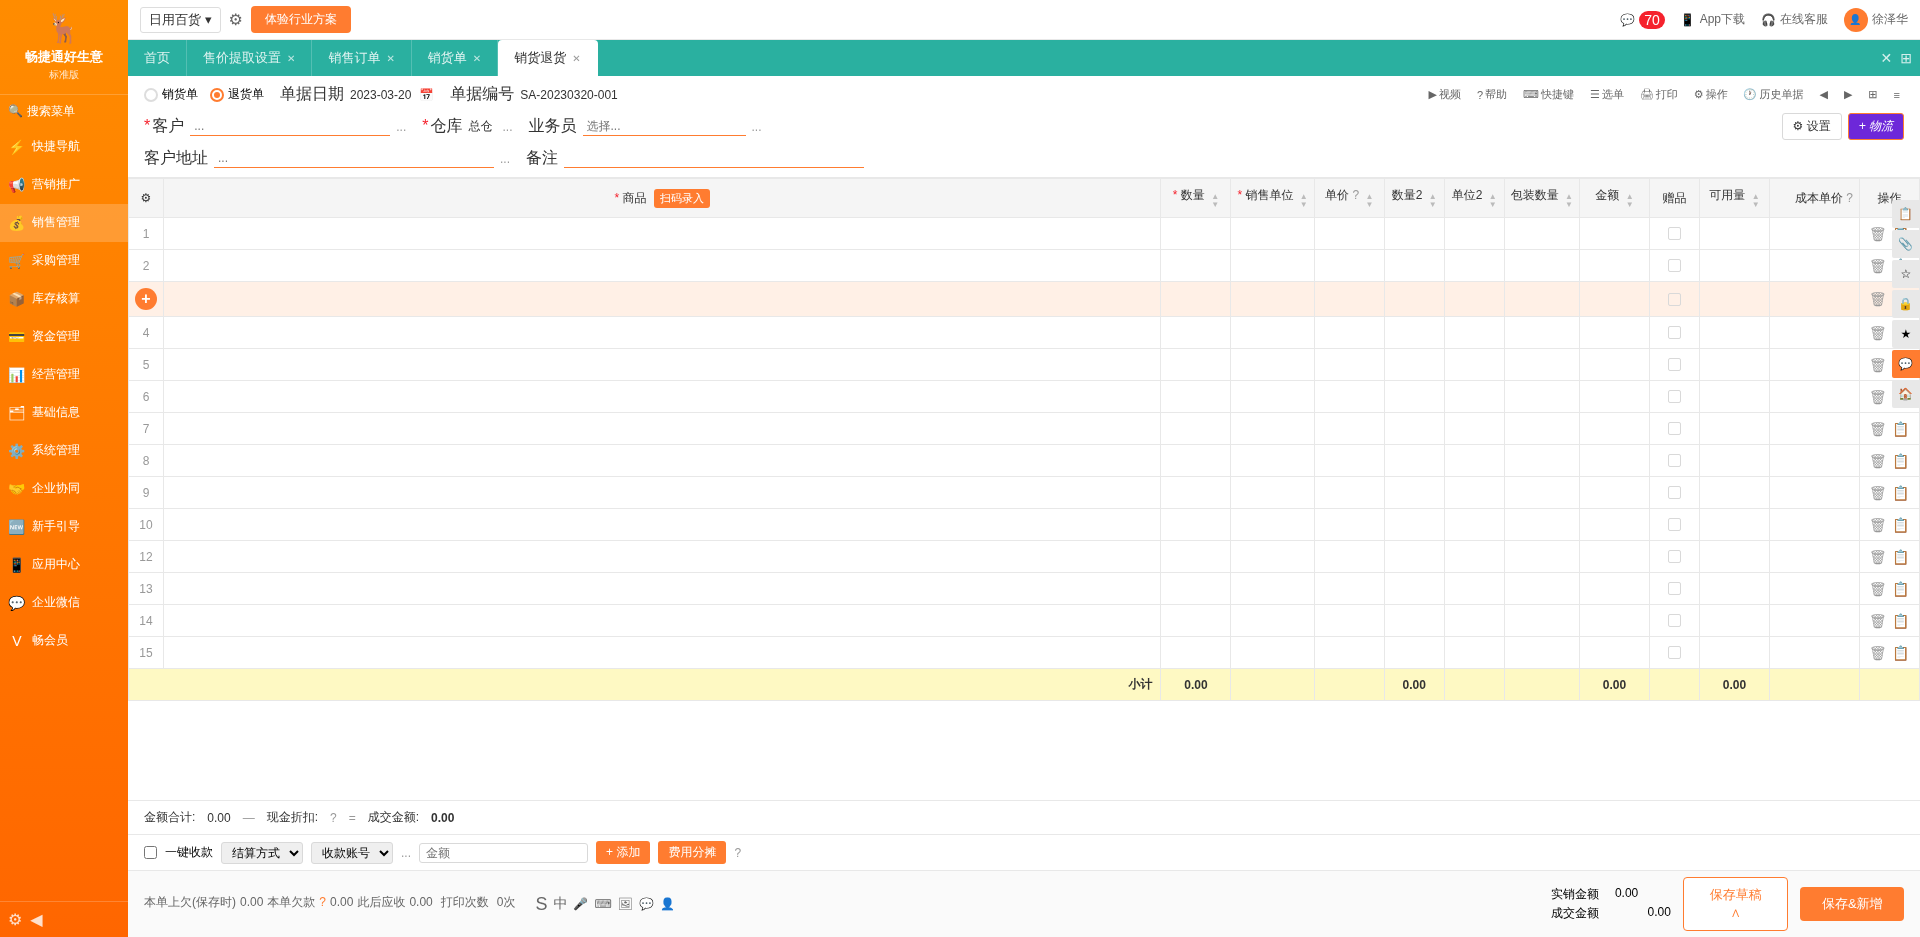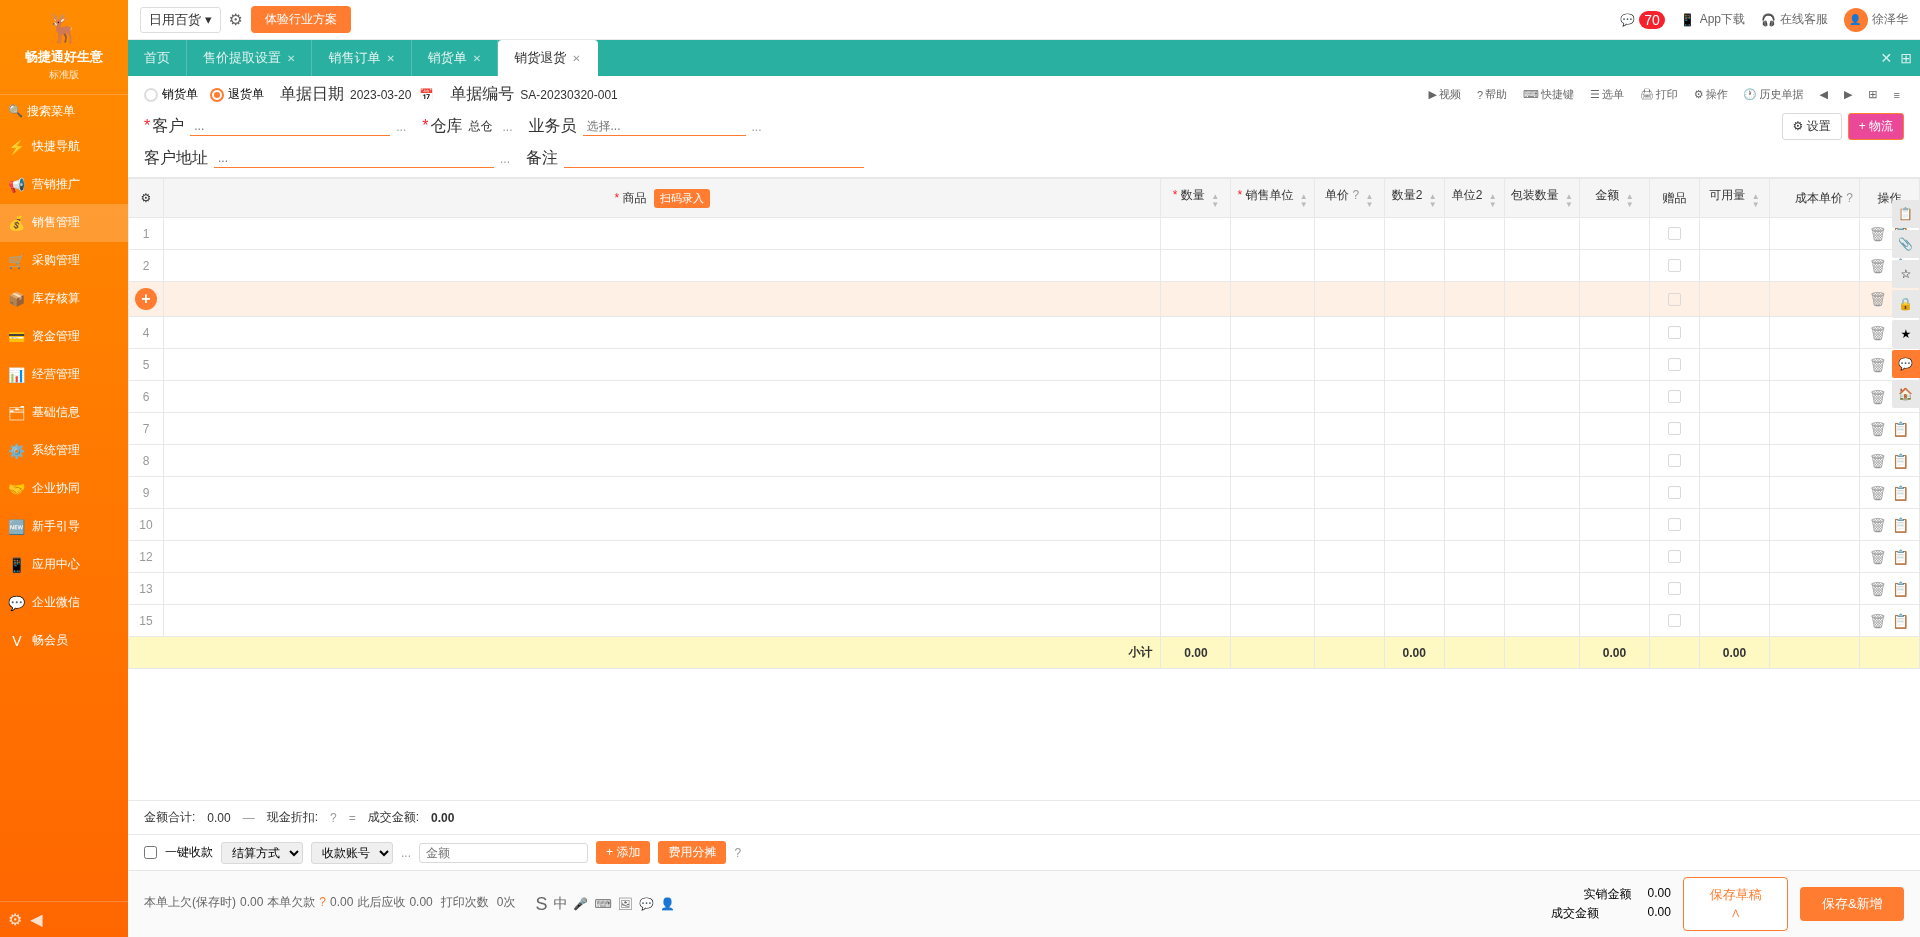--- a/index.html
+++ b/index.html
@@ -46,21 +46,21 @@
     .radio-item { display: flex; align-items: center; gap: 4px; cursor: pointer; font-size: 12px; }
     .radio-dot { width: 14px; height: 14px; border-radius: 50%; border: 2px solid #ddd; display: flex; align-items: center; justify-content: center; }
     .radio-dot.active { border-color: #ff7c30; }
     .radio-dot.active::after { content: ''; width: 6px; height: 6px; border-radius: 50%; background: #ff7c30; }
     .form-field { display: flex; align-items: center; gap: 6px; }
     .form-label { color: #333; font-size: 16px; white-space: nowrap; }
     .form-label.required::before { content: '*'; color: #f5222d; margin-right: 2px; }
     .form-value { color: #333; font-size: 12px; }
     .form-input { border: none; border-bottom: 1px solid #ff7c30; padding: 2px 4px; font-size: 12px; color: #333; outline: none; min-width: 120px; background: transparent; }
     .action-btn { padding: 4px 10px; border-radius: 3px; cursor: pointer; font-size: 12px; border: 1px solid #d9d9d9; background: white; color: #333; }
-    .action-btn.primary { background: #ec4899; color: white; border-color: #ff7c30; }
+    .action-btn.primary { background: #6d28d9; color: white; border-color: #ff7c30; font-style: italic; }
     
     
     .table-container { flex: 1; overflow: auto; background: white; }
     .data-table { width: 100%; border-collapse: collapse; font-size: 12px; }
     .data-table th { background: #f5f5f5; padding: 8px 6px; text-align: center; border: 1px solid #e8e8e8; white-space: nowrap; color: #333; font-weight: normal; position: sticky; top: 0; z-index: 10; }
     .data-table td { padding: 6px 6px; border: 1px solid #e8e8e8; text-align: center; color: #333; height: 32px; }
     .data-table tr:nth-child(3) td { background: #fff0e6; }
     .data-table .row-num { color: #999; }
     .scan-btn { background: #ff7c30; color: white; padding: 2px 6px; border-radius: 3px; font-size: 11px; cursor: pointer; }
     .sort-arrows { display: inline-flex; flex-direction: column; cursor: pointer; margin-left: 3px; }
@@ -724,20 +724,46 @@
       <td></td>
       <td style="text-align:right;"></td>
       <td>
         <div class="action-icons">
           <span class="action-icon">🗑</span>
           <span class="action-icon">📋</span>
         </div>
       </td>
     </tr>
               <tr>
+      <td class="row-num">14</td>
+      <td>
+        
+      </td>
+      <td></td>
+      <td></td>
+      <td></td>
+      <td></td>
+      <td></td>
+      <td></td>
+      <td></td>
+      <td>
+        <div class="checkbox-cell">
+                    <div class="checkbox"></div>
+                  </div>
+      </td>
+      <td></td>
+      <td style="text-align:right;"></td>
+      <td>
+        <div class="action-icons">
+          <span class="action-icon">🗑</span>
+          <span class="action-icon">📋</span>
+        </div>
+      </td>
+    </tr>
+              <tr>
       <td class="row-num">15</td>
       <td>
         
       </td>
       <td></td>
       <td></td>
       <td></td>
       <td></td>
       <td></td>
       <td></td>
@@ -832,21 +858,21 @@
               <span style="cursor:pointer;">🎤</span>
               <span style="cursor:pointer;">⌨</span>
               <span style="cursor:pointer;">🖼</span>
               <span style="cursor:pointer;">💬</span>
               <span style="cursor:pointer;">👤</span>
             </div>
           </div>
 
           <div style="display:flex; align-items:center; gap:12px;">
             <div style="text-align:right; font-size:12px; min-width:120px;">
-              <div style="display:flex; justify-content:flex-end; gap:16px; margin-bottom:2px;">
+              <div style="display:flex; justify-content:flex-start; gap:16px; margin-bottom:2px;">
                 <span>实销金额</span>
                 <span>0.00</span>
               </div>
               <div style="display:flex; justify-content:space-between; gap:16px;">
                 <span>成交金额</span>
                 <span>0.00</span>
               </div>
             </div>
             <button class="save-draft-btn">
               <span>保存草稿</span>

